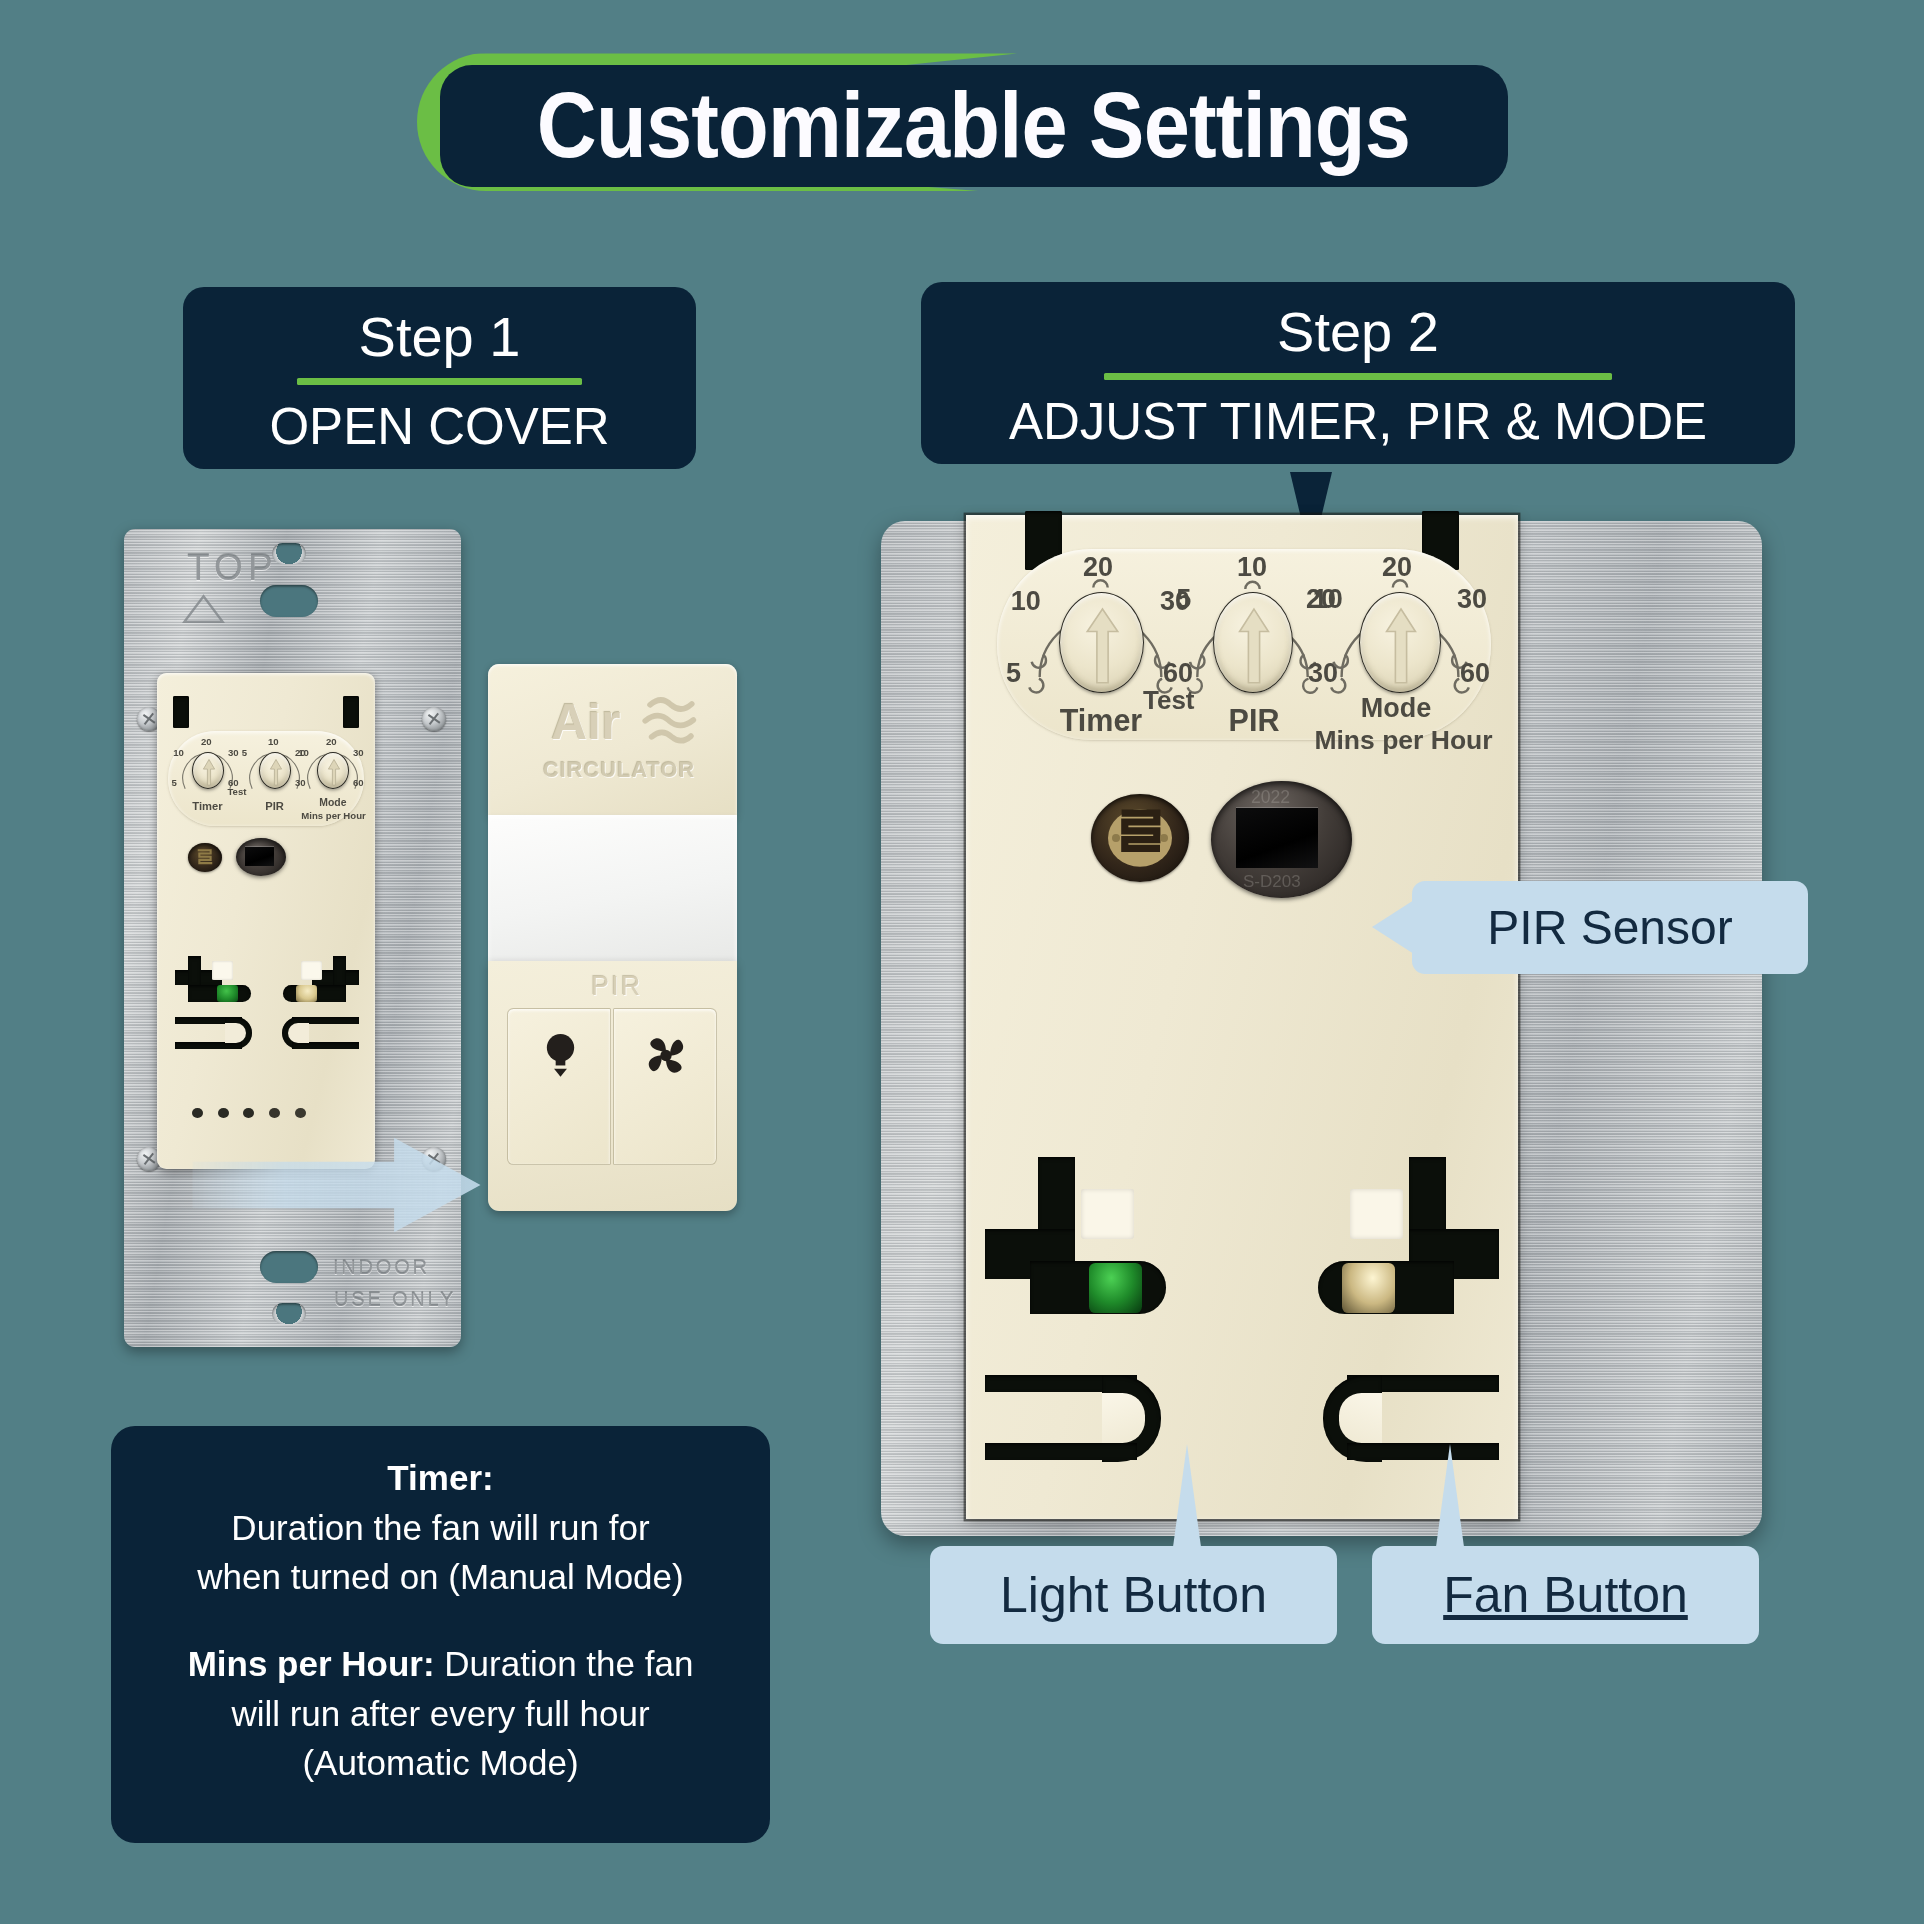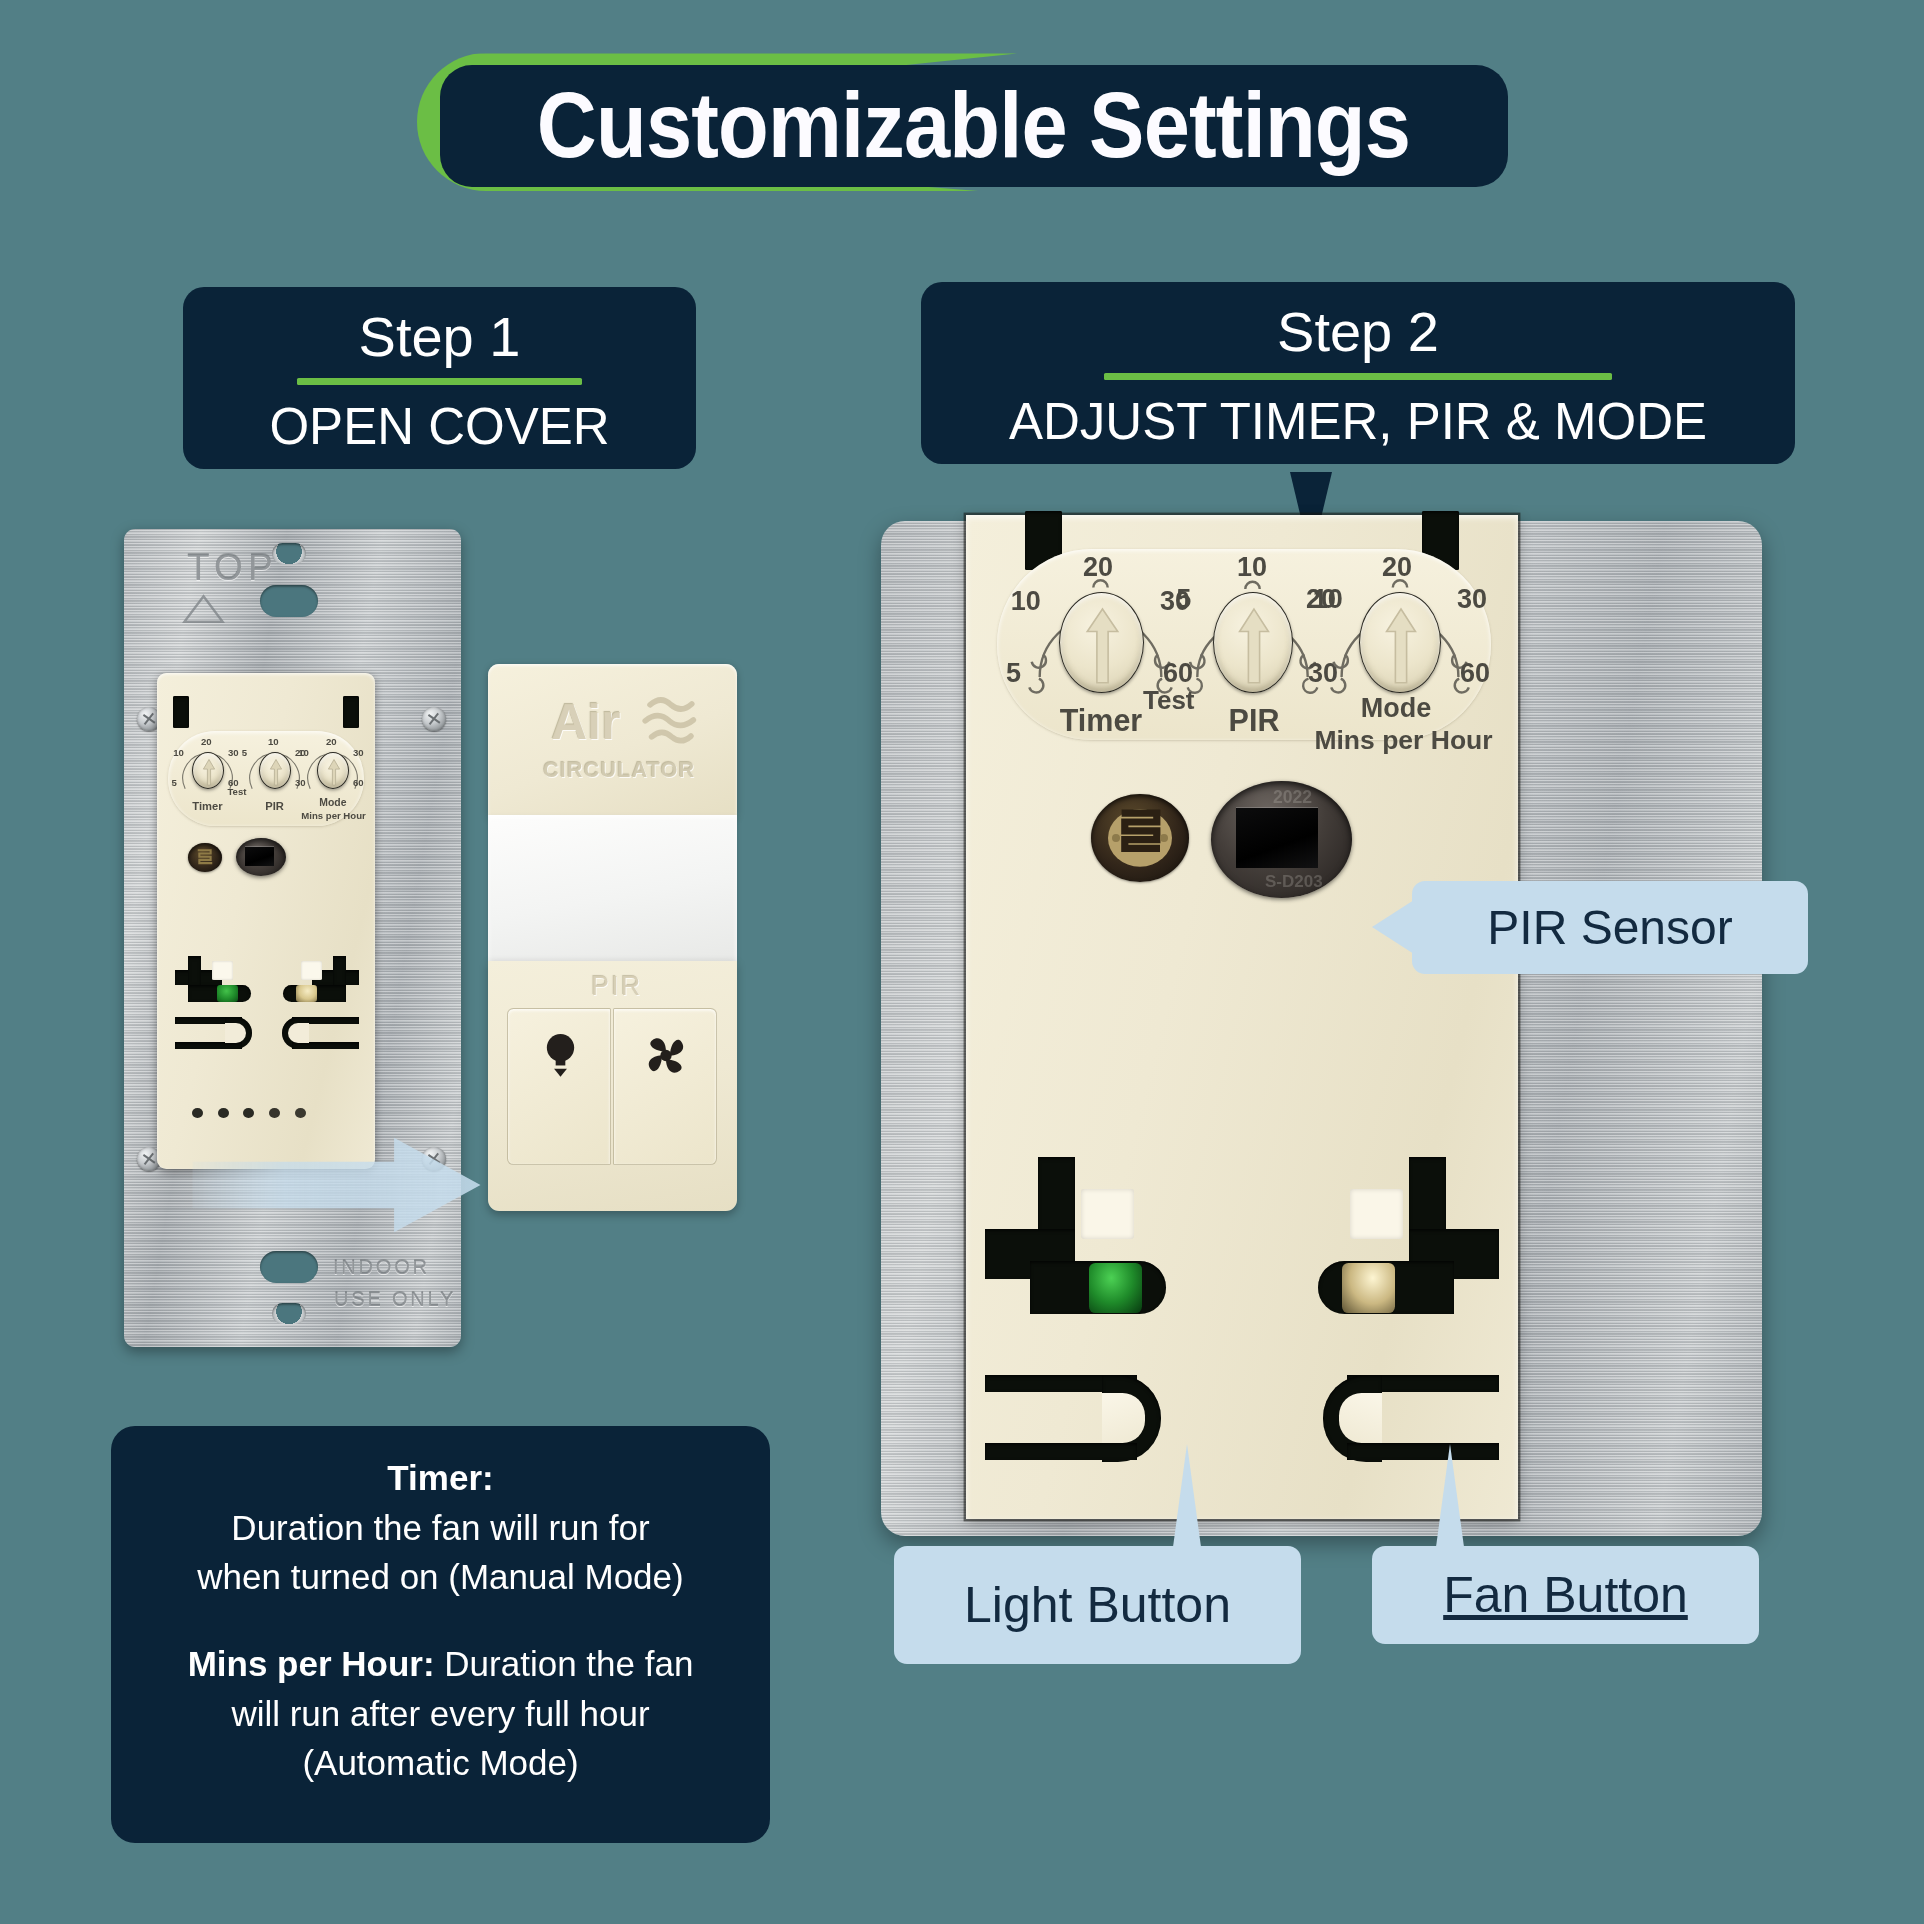--- a/index.html
+++ b/index.html
@@ -113,21 +113,21 @@
     background:radial-gradient(circle at 40% 26%,#6c6560 0%,#433d39 48%,#221e1c 100%);
     box-shadow:inset 0 3.2px 7.2px rgba(0,0,0,.7), 0 1.6px 4px rgba(0,0,0,.5);
     overflow:hidden;
   }
   .pirlens .win {
     position:absolute; left:18%; top:23%; width:58%; height:52%;
     background:linear-gradient(160deg,#0c0c0d 0%,#000 60%,#121213 100%);
     box-shadow:0 -0.8px 0 rgba(200,200,200,.35);
   }
   .pirlens .mk {
-    position:absolute; color:rgba(190,185,180,.28); font-weight:bold; white-space:nowrap;margin-left:22px;
+    position:absolute; color:rgba(190,185,180,.28); font-weight:normal; white-space:nowrap;
   }
 
   
   .recep { position:absolute; }
   .blk { background:#0b0f0a; box-shadow:inset 0 1.6px 3.2px rgba(0,0,0,.8); }
 
   
   .bubble {
     position:absolute; background:#c5dcec; border-radius:13px;
     display:flex; align-items:center; justify-content:center;
@@ -510,21 +510,21 @@
       </div>
     </div>
   </div>
 
   <div class="bubble-tail-left" style="left:1372px;top:900px;"></div>
   <div class="bubble" style="left:1412px;top:881px;width:396px;height:93px;">
     <span style="font-size:48px;">PIR Sensor</span>
   </div>
 
   <div class="bubble-tail-up" style="left:1173px;top:1444px;"></div>
-  <div class="bubble" style="left:894px;top:1546px;width:407px;height:118px;">
+  <div class="bubble" style="left:930px;top:1546px;width:407px;height:98px;">
     <span style="font-size:50px;">Light Button</span>
   </div>
 
   <div class="bubble-tail-up" style="left:1436px;top:1444px;"></div>
   <div class="bubble" style="left:1372px;top:1546px;width:387px;height:98px;">
     <span style="font-size:50px;text-decoration:underline;">Fan Button</span>
   </div>
 
   <div id="info-panel">
     <div class="ln bold">Timer:</div>

